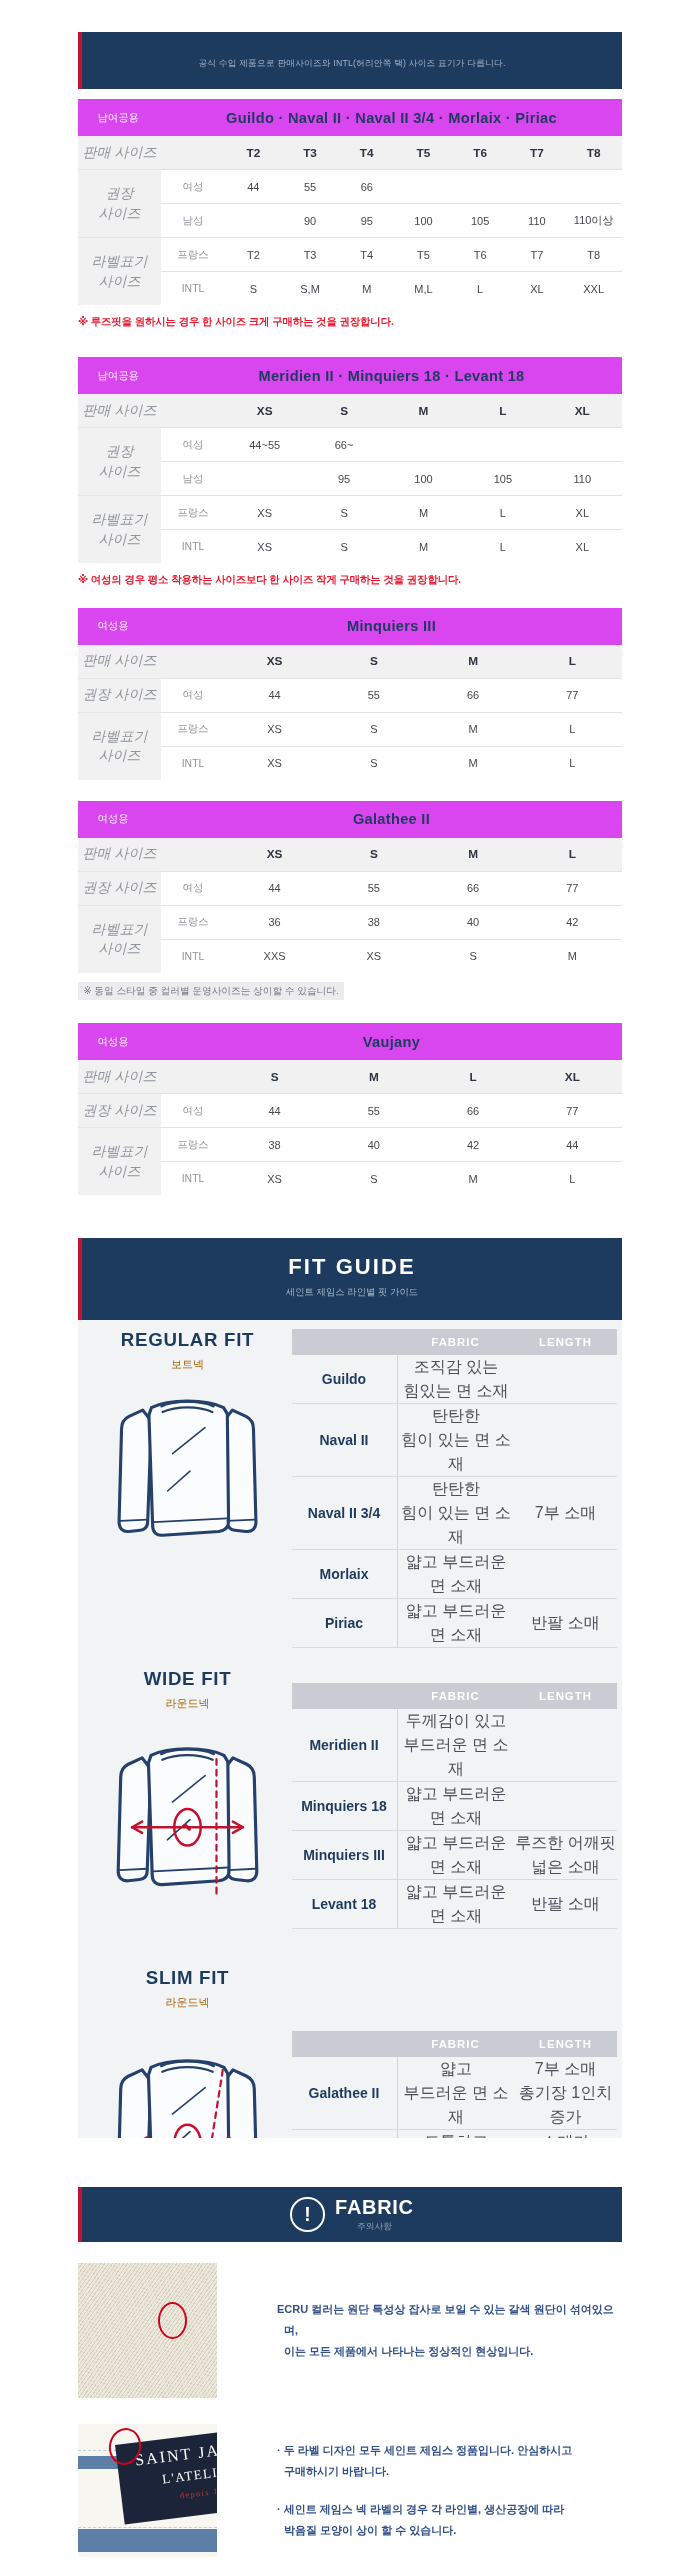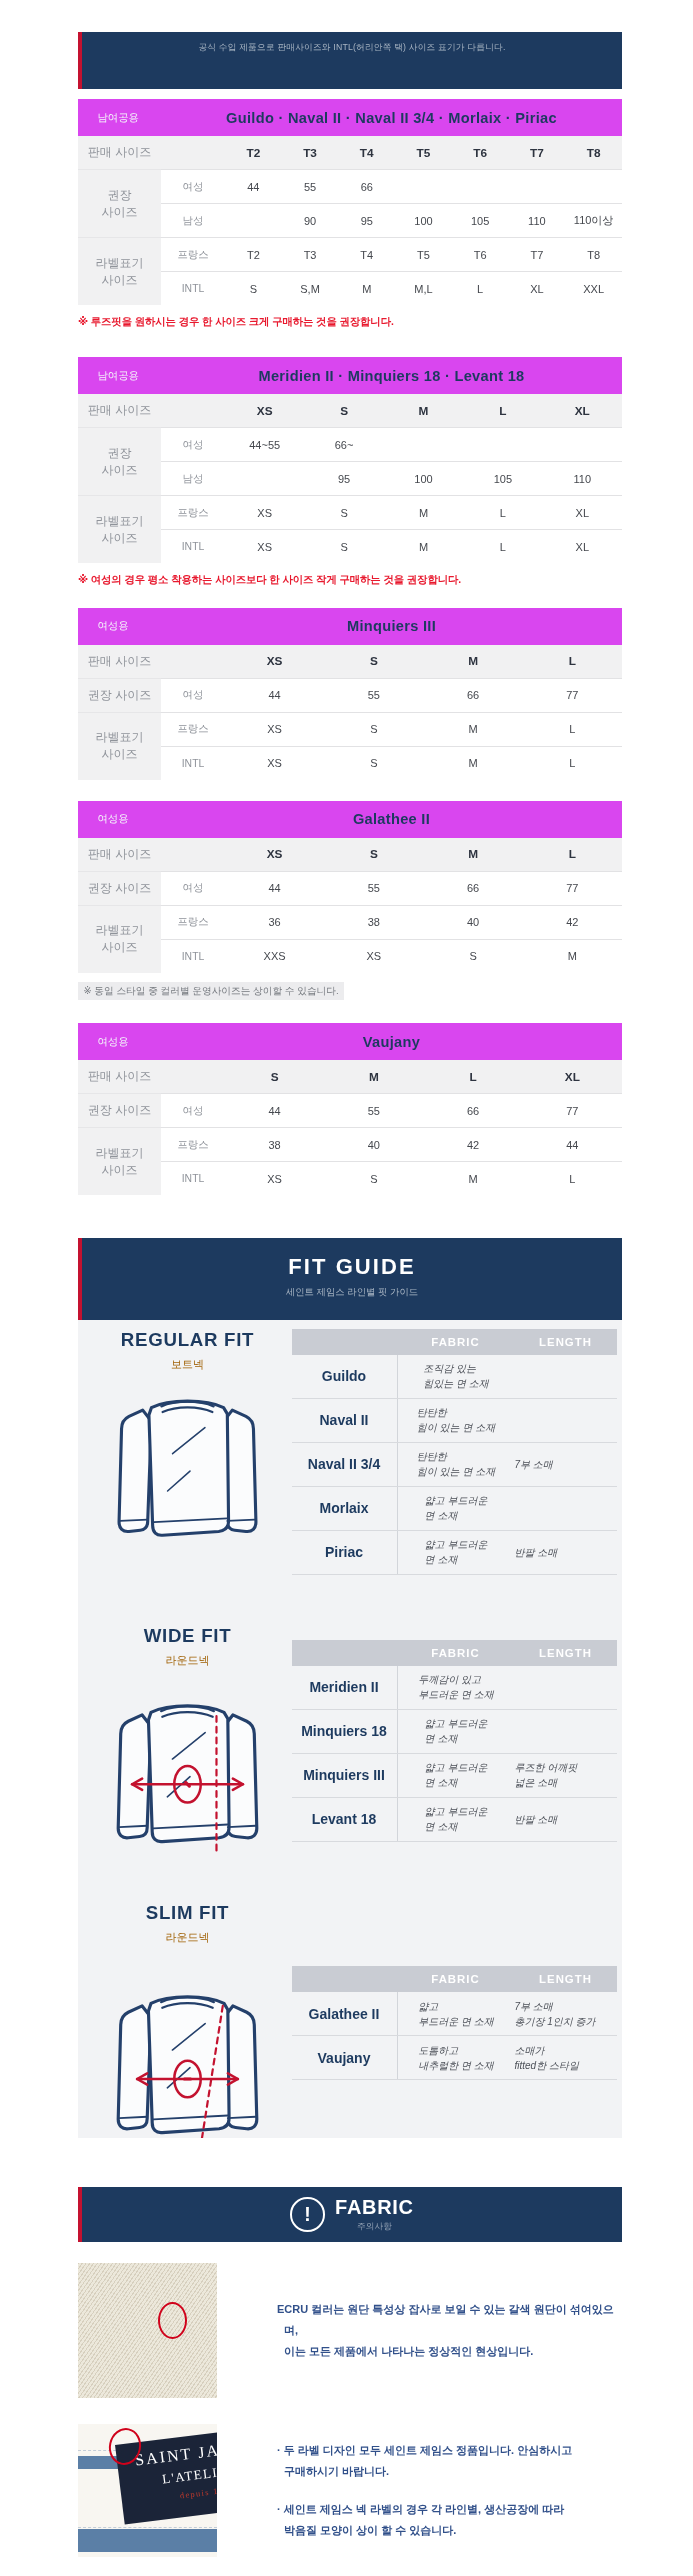--- a/index.html
+++ b/index.html
@@ -3,70 +3,70 @@
 <meta charset="utf-8">
 <style>
   html,body{margin:0;padding:0;background:#ffffff;}
   body{width:693px;font-family:"Liberation Sans","DejaVu Sans",sans-serif;-webkit-font-smoothing:antialiased;}
   .wrap{width:544px;margin-left:78px;padding:32px 0 76px 0;}
 
   
   .band{box-sizing:border-box;background:#1d3a5f;border-left:4.9px solid #c41230;color:#fff;text-align:center;}
   .band-size{height:57px;padding-top:9.7px;}
   .band-size .band-title{font-size:23px;font-weight:bold;letter-spacing:2.1px;}
-  .band-size .band-sub{font-size:8.7px;color:#aab6c4;margin-top:0;letter-spacing:0.2px;}
+  .band-size .band-sub{font-size:8.7px;color:#aab6c4;margin-top:16px;letter-spacing:0.2px;}
   .band-fit{height:82px;padding-top:16px;margin-top:43px;}
   .band-fit .band-title{font-size:22px;font-weight:bold;letter-spacing:2.1px;}
   .band-fit .band-sub{font-size:9.4px;color:#aab6c4;margin-top:6.2px;}
   .band-caution{height:55px;margin-top:49px;display:flex;align-items:center;justify-content:center;gap:10.4px;}
   .c-icon{width:30.5px;height:30.5px;border:2.8px solid #fff;border-radius:50%;display:flex;align-items:center;justify-content:center;
           font-size:19.4px;font-weight:bold;color:#fff;line-height:1;}
   .c-titles{text-align:center;}
   .c-title{font-size:20px;font-weight:bold;letter-spacing:0.7px;}
   .c-sub{font-size:8.7px;color:#93a2b5;margin-top:2.1px;}
 
   
   .size-table{margin-top:21px;}
   .st-head{display:flex;align-items:center;background:#d946ef;height:37px;}
   .st-aud{width:83px;box-sizing:border-box;padding-left:19.4px;color:#f4f7fa;font-size:10.4px;}
   .st-products{flex:1;text-align:center;color:#1d3a5f;font-weight:bold;font-size:14.6px;letter-spacing:0.3px;}
   table.st-table{width:100%;border-collapse:collapse;table-layout:fixed;}
   .st-table td{height:31px;text-align:center;vertical-align:middle;font-size:11px;color:#45484e;}
-  .st-table td.lbl{background:#f1f1f2;color:#8f939a;font-size:12px;white-space:pre-line;line-height:1.4;}
+  .st-table td.lbl{background:#f1f1f2;color:#8f939a;font-size:14px;white-space:pre-line;line-height:1.4;font-style:italic;}
   .st-table td.sub{color:#8f939a;font-size:10.4px;}
   .st-table tr.sale td{background:#f1f1f2;}
   .st-table tr.sale td.val{color:#2e3440;font-weight:600;font-size:11.8px;}
   .st-table tr.body td.sub,.st-table tr.body td.val{border-top:0.7px solid #e2e2e4;}
   .st-table tr.group-start td.lbl{border-top:0.7px solid #e6e6e8;}
   .note{margin-top:9.7px;}
   .note.red{color:#e8192e;font-size:10.4px;font-weight:bold;letter-spacing:-0.1px;}
   .note.gray{color:#75797f;font-size:9.7px;background:#ececee;width:fit-content;padding:2.1px 5.5px;}
 
   
   .fit-block{box-sizing:border-box;height:818px;overflow:hidden;background:#f2f3f5;padding:0 5.5px;}
   .fit-sec{display:flex;}
   .fit-sec.s1{margin-top:8.3px;}
-  .fit-sec.s2{margin-top:50px;}
+  .fit-sec.s2{margin-top:20px;}
   .fit-sec.s3{margin-top:38px;}
   .fit-left{width:208px;text-align:center;flex:none;}
   .fit-title{font-size:18.7px;font-weight:bold;color:#1d3a5f;letter-spacing:0.7px;}
   .fit-neck{font-size:11px;color:#a16207;margin-top:6.2px;}
   .fit-left svg{margin-top:12.5px;}
   .fit-right{flex:1;min-width:0;}
   .s2 .fit-right .ft{margin-top:15.2px;}
   .s3 .fit-right .ft{margin-top:64px;}
   .ft{width:100%;}
   .ft-head{display:flex;background:#c9ccd3;height:26px;align-items:center;}
   .ft-c1{width:105px;flex:none;}
   .ft-c2{width:118px;flex:none;box-sizing:border-box;}
   .ft-c3{flex:1;}
   .ft-head .ft-c2,.ft-head .ft-c3{text-align:center;color:#fff;font-weight:bold;font-size:11.4px;letter-spacing:1px;}
   .ft-row{display:flex;align-items:center;min-height:43px;border-bottom:0.7px solid #d8dade;}
   .ft-name{font-size:14px;font-weight:bold;color:#1d3a5f;text-align:center;}
-  .ft-fab,.ft-len{font-size:10px;color:#4b4f57;white-space:pre-line;line-height:1.5;font-style:italic;}
+  .ft-fab,.ft-len{font-size:16px;color:#4b4f57;text-align:center;white-space:pre-line;line-height:1.5;}
   .ft-row .ft-c2{border-left:0.7px solid #d2d5da;align-self:stretch;display:flex;align-items:center;justify-content:center;}
 
   
   .c-item{display:flex;align-items:center;gap:60px;}
   .c-item.i1{margin-top:21px;}
   .c-item.i2{margin-top:26px;}
   .swatch{width:139px;flex:none;position:relative;overflow:hidden;}
   .swatch.ecru{height:135px;background:#ece8db;
     background-image:repeating-linear-gradient(125deg,rgba(170,156,130,.32) 0px,rgba(170,156,130,.32) 1px,rgba(255,255,255,0) 1px,rgba(255,255,255,0) 3.1px);}
   .red-ring{position:absolute;border:2.1px solid #d0021b;border-radius:50%;}

